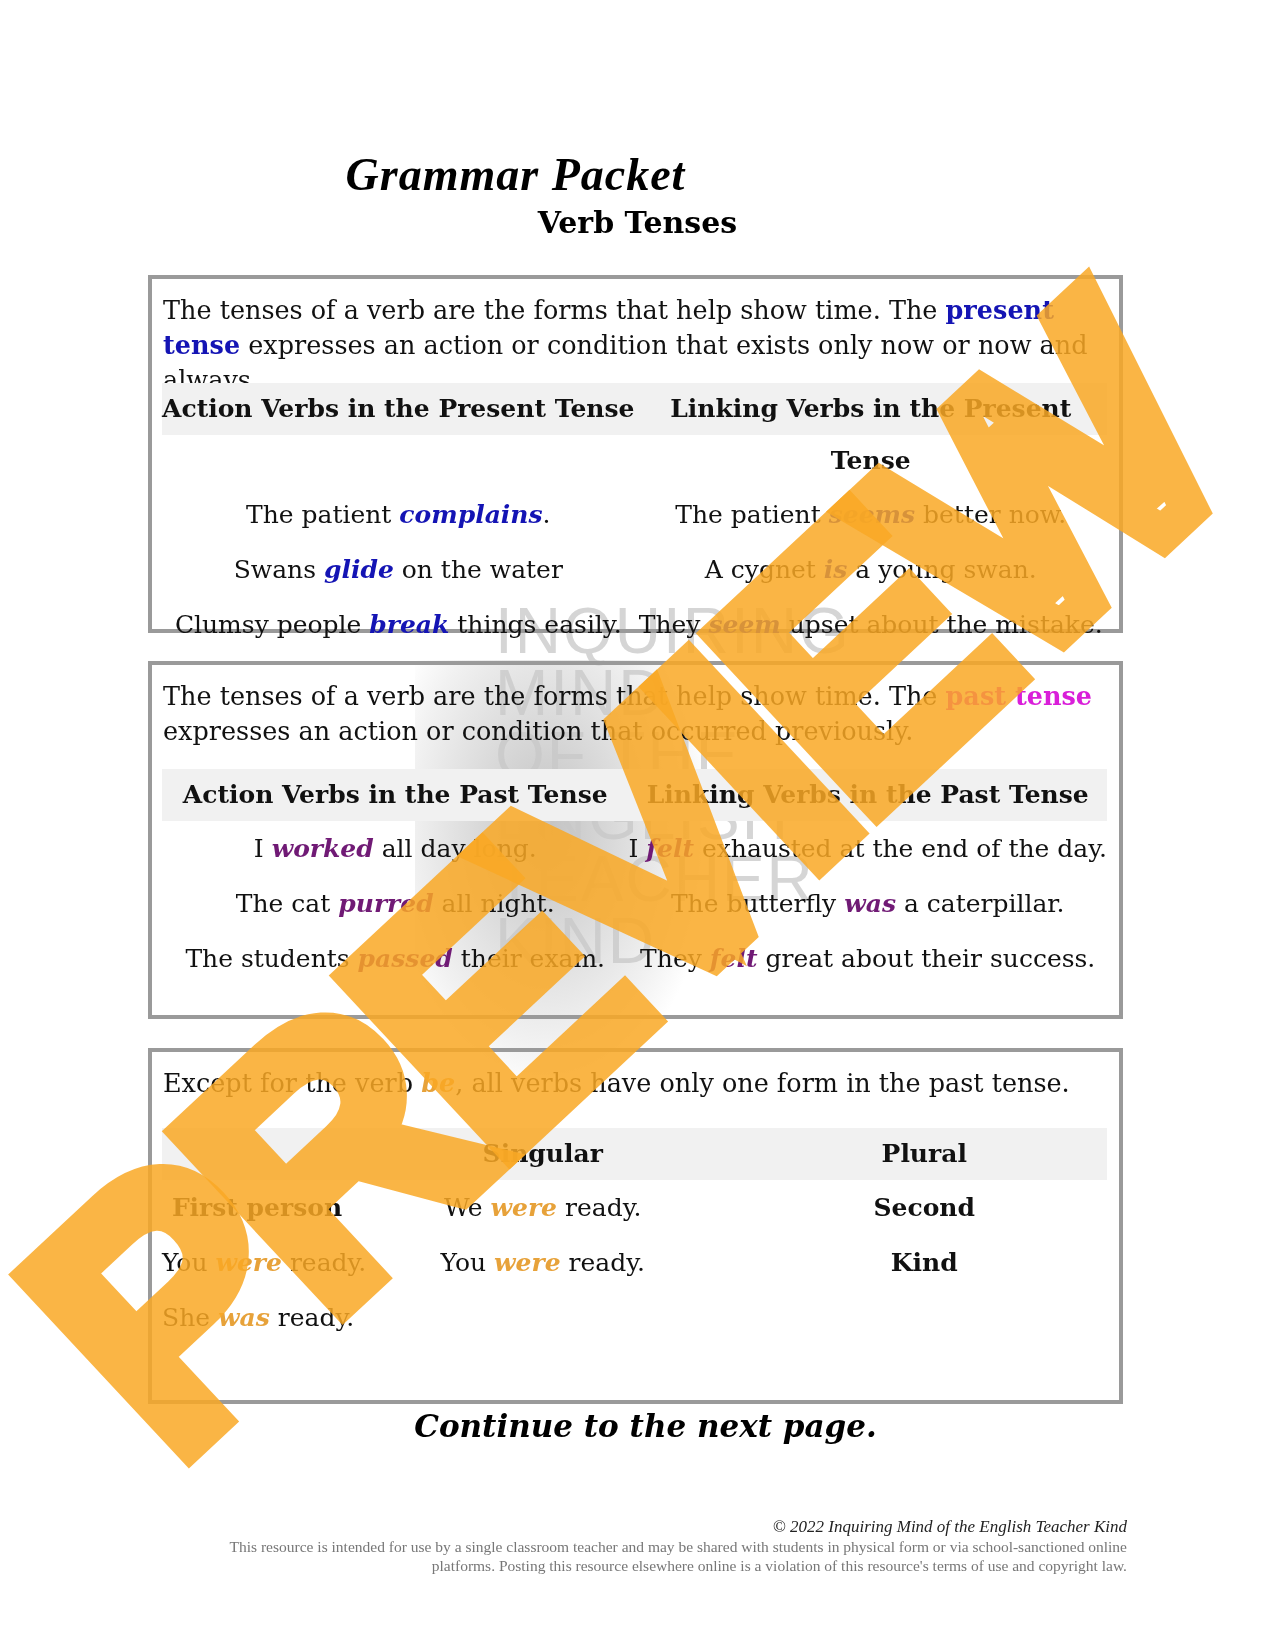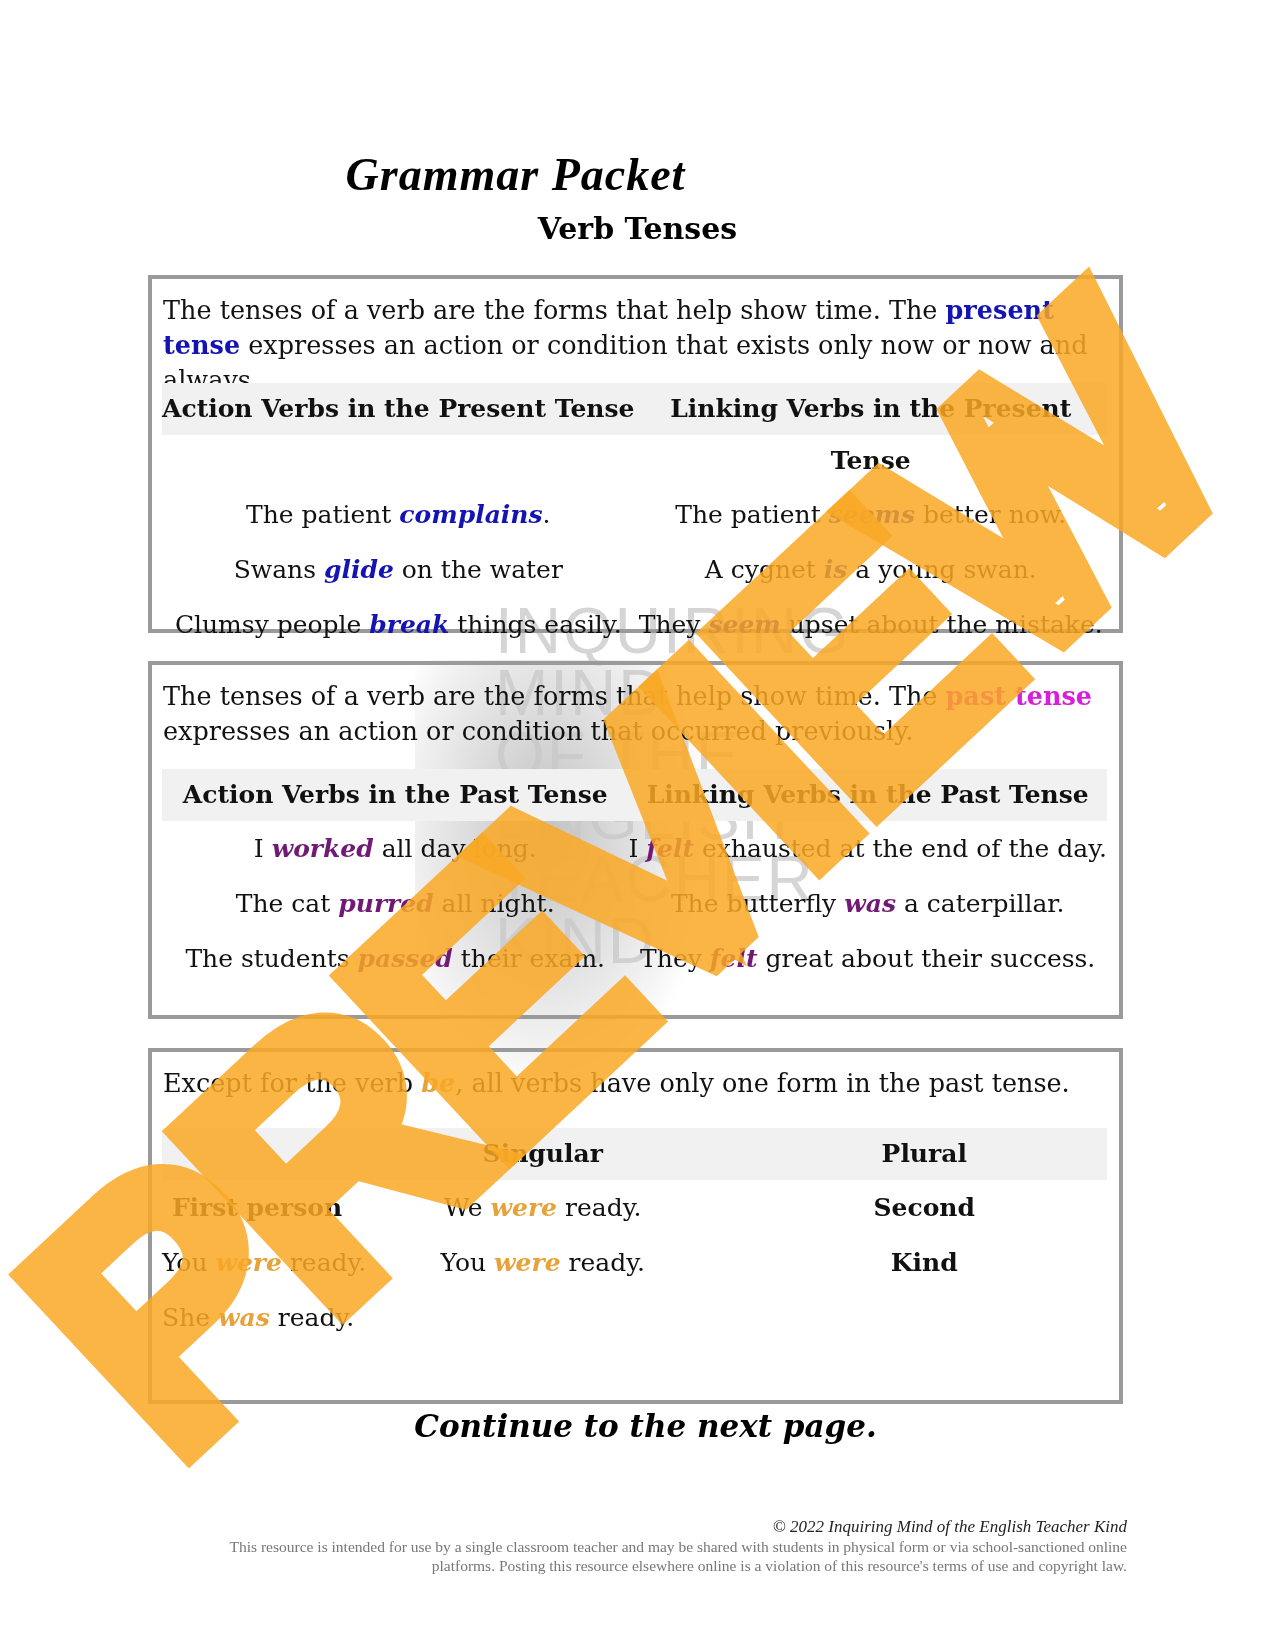--- a/index.html
+++ b/index.html
@@ -1,18 +1,18 @@
 <!DOCTYPE html>
 <html><head>
 <meta charset="utf-8">
 <style>
   html, body { margin:0; padding:0; background:#ffffff; }
   body { width:1275px; height:1650px; position:relative; overflow:hidden; font-family:"DejaVu Serif","Liberation Serif",serif; color:#111; }
   .title-script { position:absolute; top:148px; left:0; width:1031px; text-align:center; font-family:"Liberation Serif",serif; font-style:italic; font-weight:bold; font-size:46px; letter-spacing:1px; color:#000; }
-  .subtitle { position:absolute; top:211px; left:0; width:1275px; text-align:center; font-family:"DejaVu Serif",serif; font-weight:bold; font-size:30px; color:#000; }
+  .subtitle { position:absolute; top:205px; left:0; width:1275px; text-align:center; font-family:"DejaVu Serif",serif; font-weight:bold; font-size:30px; color:#000; }
   .box { position:absolute; left:148px; width:975px; border:4px solid #9a9a9a; background:transparent; box-sizing:border-box; }
   .box1 { top:275px; height:358px; }
   .box2 { top:661px; height:358px; }
   .box3 { top:1048px; height:356px; }
   .intro { position:absolute; left:11px; right:14px; top:14px; font-size:25.5px; line-height:35px; color:#111; }
   .band { position:absolute; left:10px; right:12px; height:52px; background:#f1f1f1; }
   .grid2 { position:absolute; left:10px; right:12px; display:grid; grid-template-columns:1fr 1fr; }
   .hdr { font-weight:bold; font-size:25px; text-align:center; line-height:52px; color:#111; }
   .cell { font-size:25px; text-align:center; line-height:55px; color:#111; white-space:nowrap; }
   .v-blue { color:#1414b4; font-weight:bold; font-style:italic; }

